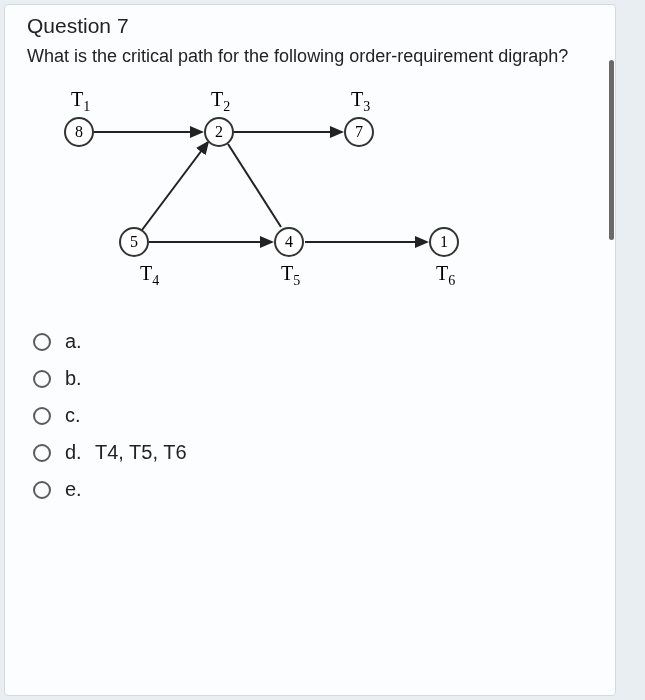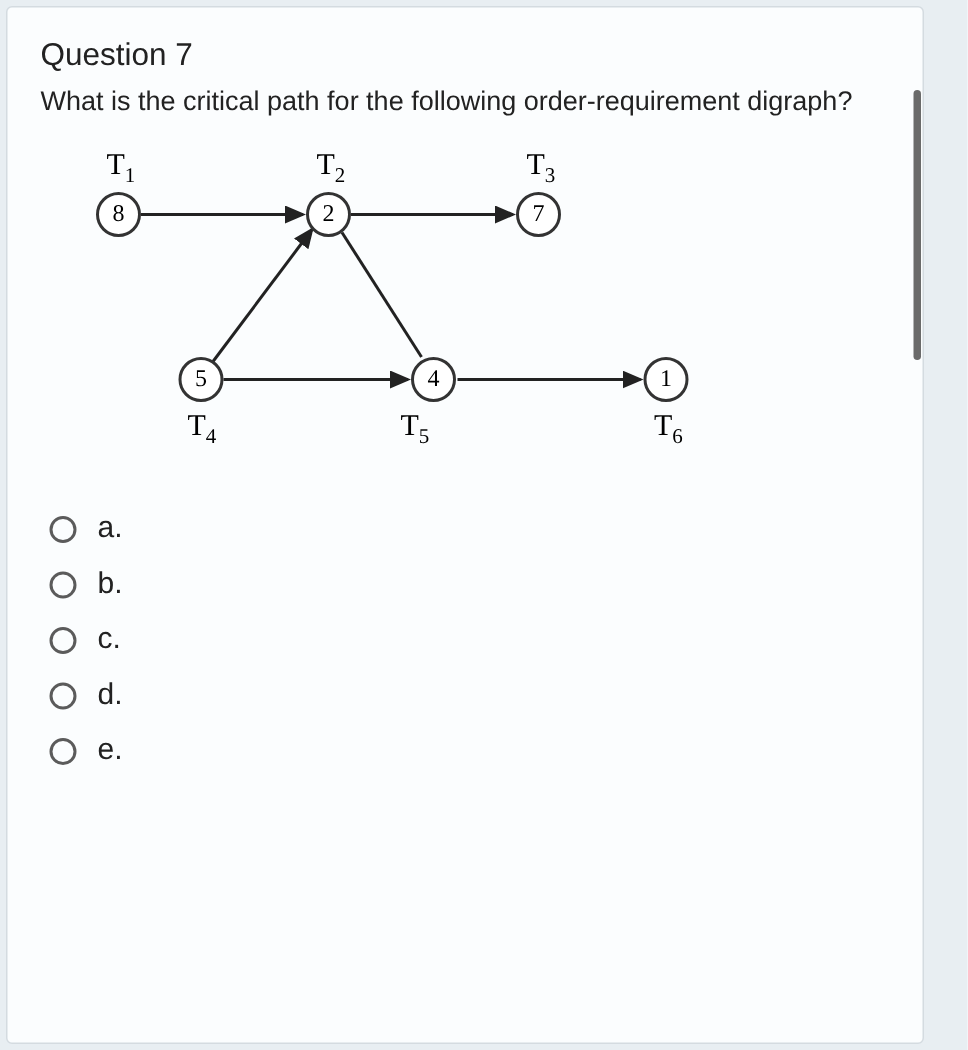--- a/index.html
+++ b/index.html
@@ -25,21 +25,21 @@
     top: 60px;
     width: 5px;
     height: 180px;
     background: #6a6a6a;
     border-radius: 3px;
   }
   .card {
     background: #fbfdfe;
     border: 1px solid #d4dbe0;
     border-radius: 4px;
-    padding: 20px 22px 22px 22px;
+    padding: 9px 22px 22px 22px;
     width: 100%;
     height: 100%;
   }
   .qnum {
     font-size: 21px;
     color: #222;
     margin-bottom: 6px;
     font-weight: 400;
   }
   .prompt {
@@ -143,41 +143,42 @@
       <div class="task-label" style="left:304px; top:6px;">T<sub>3</sub></div>
 
       <div class="node" style="left:17px; top:35px;">8</div>
       <div class="node" style="left:157px; top:35px;">2</div>
       <div class="node" style="left:297px; top:35px;">7</div>
 
       <div class="node" style="left:72px; top:145px;">5</div>
       <div class="node" style="left:227px; top:145px;">4</div>
       <div class="node" style="left:382px; top:145px;">1</div>
 
-      <div class="task-label" style="left:78px; top:180px;">T<sub>4</sub></div>
-      <div class="task-label" style="left:220px; top:180px;">T<sub>5</sub></div>
+      <div class="task-label" style="left:93px; top:180px;">T<sub>4</sub></div>
+      <div class="task-label" style="left:234px; top:180px;">T<sub>5</sub></div>
       <div class="task-label" style="left:389px; top:180px;">T<sub>6</sub></div>
     </div>
 
     <div class="options">
       <div class="opt">
         <div class="radio"></div>
         <div class="opt-letter">a.</div>
       </div>
       <div class="opt">
         <div class="radio"></div>
         <div class="opt-letter">b.</div>
       </div>
       <div class="opt">
         <div class="radio"></div>
         <div class="opt-letter">c.</div>
       </div>
       <div class="opt">
         <div class="radio"></div>
         <div class="opt-letter">d.</div>
+        <div class="opt-text">T4, T5, T6</div>
       </div>
       <div class="opt">
         <div class="radio"></div>
         <div class="opt-letter">e.</div>
       </div>
     </div>
 
   </div>
 </div>
 

